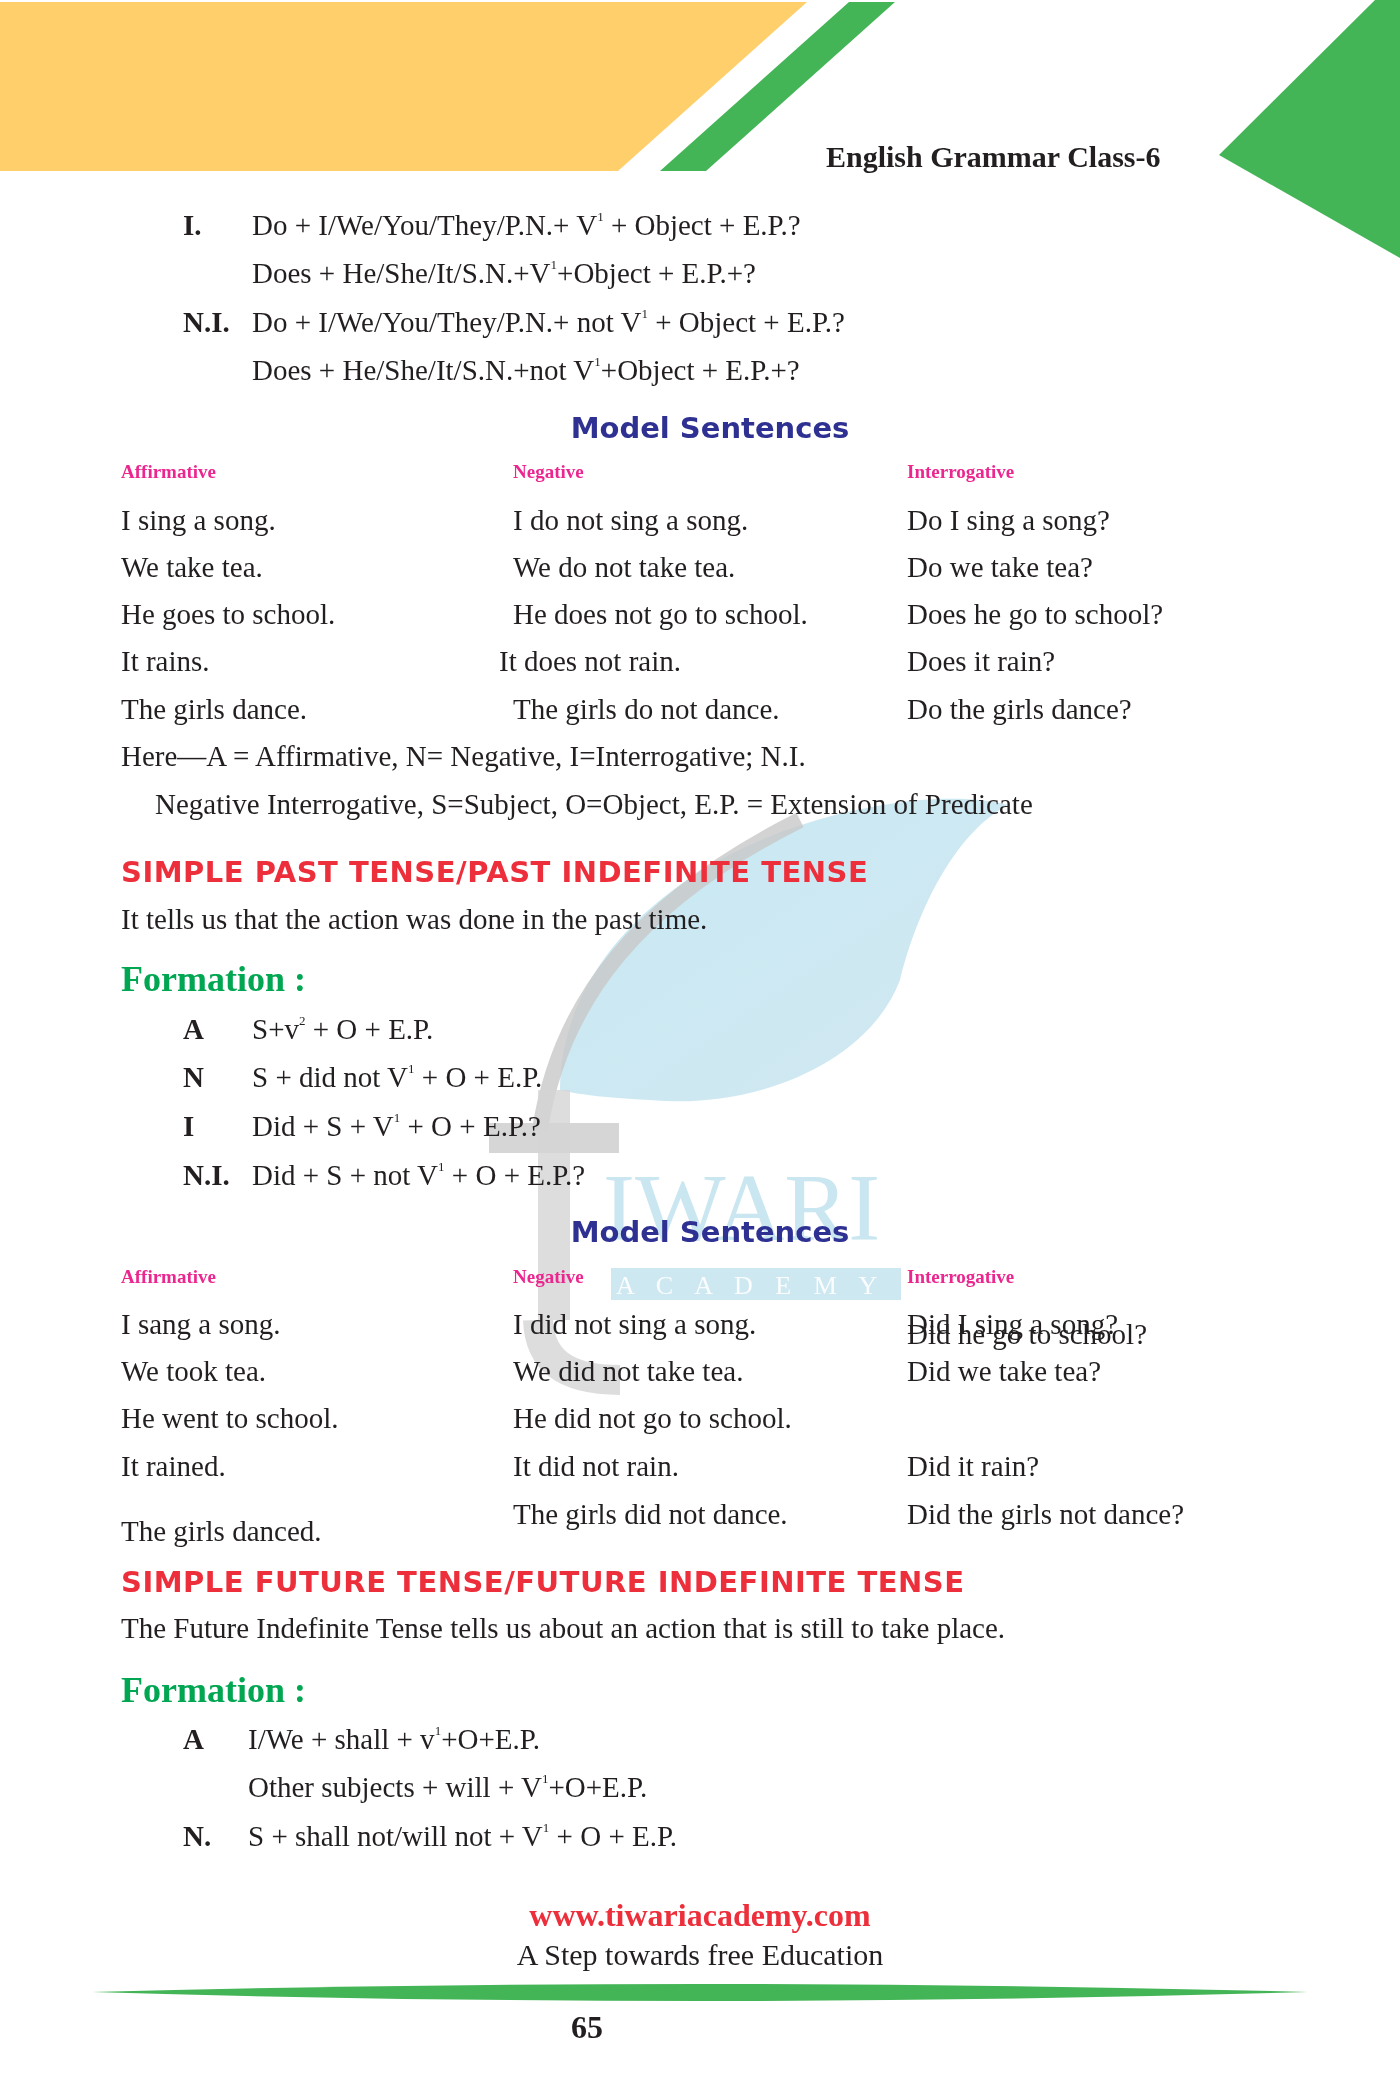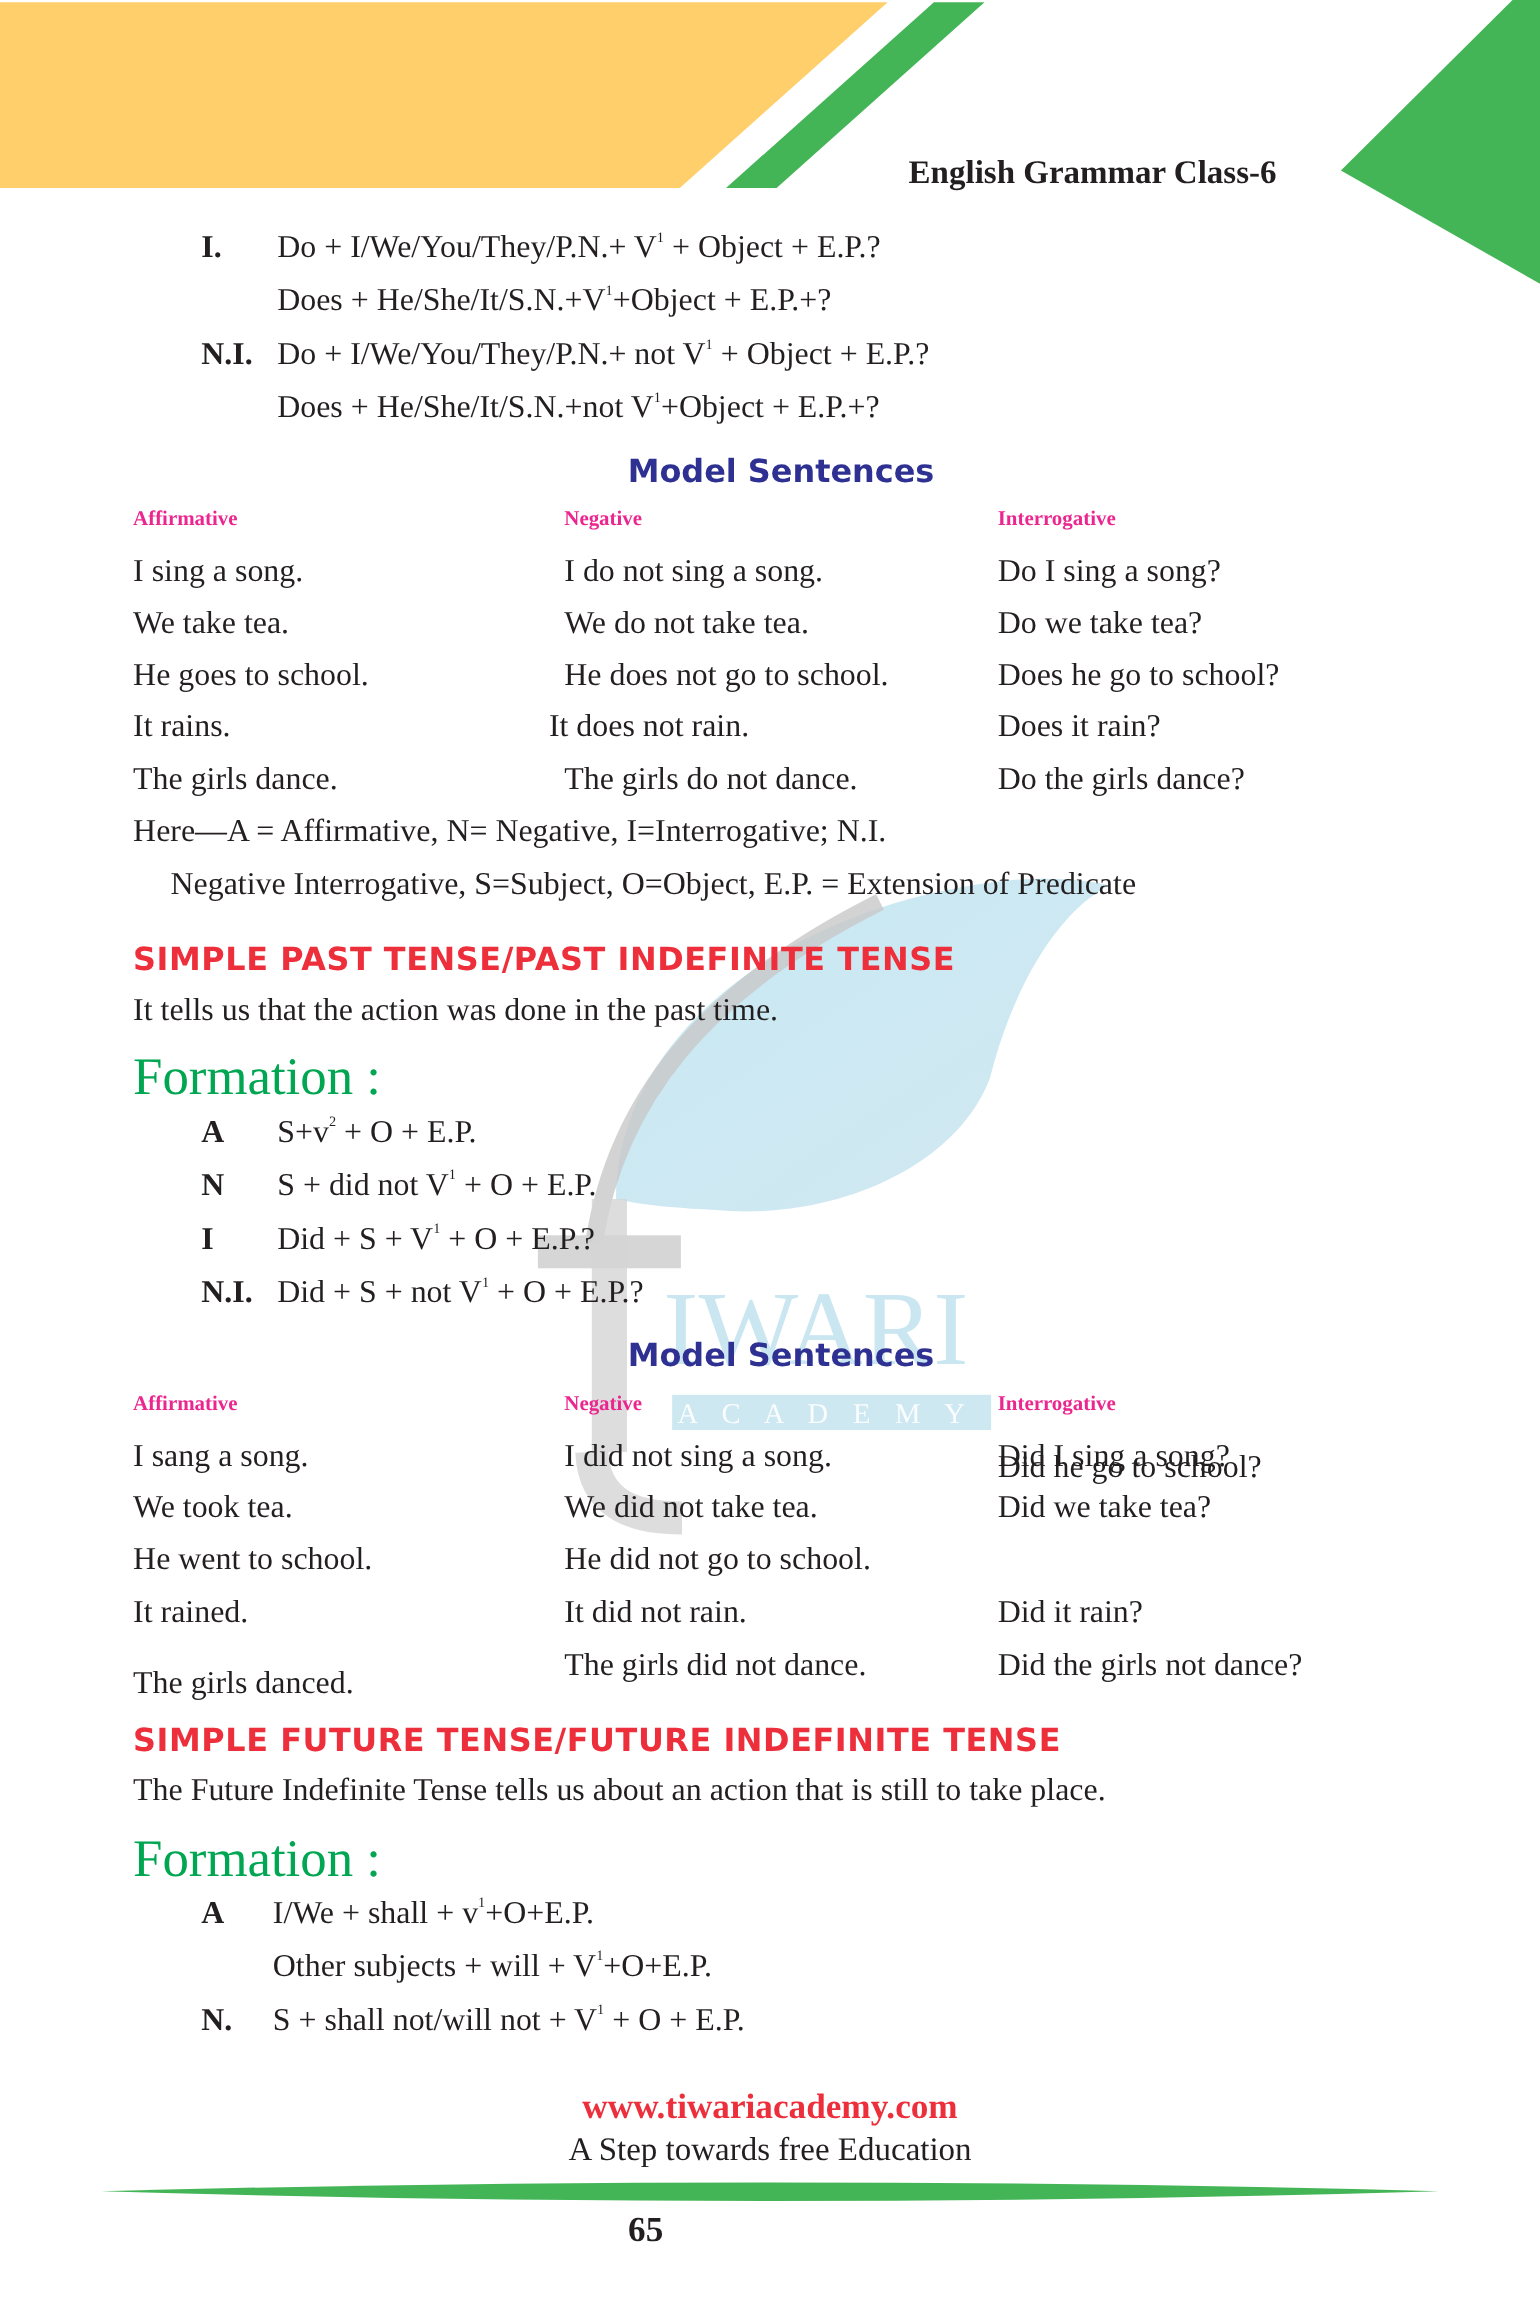--- a/index.html
+++ b/index.html
@@ -18,21 +18,21 @@
     color: #2e3192; transform: translateY(-50%); letter-spacing: 0px;
   }
   .col-head { position: absolute; font-weight: bold; font-size: 19px; color: #ec268f; transform: translateY(-50%); white-space: nowrap; }
   .cell { position: absolute; font-size: 29px; color: #231f20; transform: translateY(-50%); white-space: nowrap; }
   .sec-head {
     position: absolute; left: 121px; white-space: nowrap;
     font-family: "DejaVu Sans", sans-serif; font-weight: bold; font-size: 29px;
     color: #ed2f3c; transform: translateY(-50%); letter-spacing: 0.5px;
   }
   .formation {
-    position: absolute; left: 121px; font-weight: normal; font-size: 48px;
+    position: absolute; left: 121px; font-weight: bold; font-size: 36px;
     color: #00a651; transform: translateY(-50%); white-space: nowrap;
   }
   .header-title {
     position: absolute; left: 826px; top: 157px; transform: translateY(-50%);
     font-size: 30px; font-weight: bold; color: #231f20; white-space: nowrap;
   }
   .footer-site { position: absolute; left: 0; width: 1400px; text-align: center; top: 1915px; transform: translateY(-50%); font-weight: bold; font-size: 32px; color: #ed2f3c; }
   .footer-tag { position: absolute; left: 0; width: 1400px; text-align: center; top: 1955px; transform: translateY(-50%); font-size: 30px; color: #231f20; }
   .footer-page { position: absolute; left: 0; width: 1174px; text-align: center; top: 2027px; transform: translateY(-50%); font-weight: bold; font-size: 32px; color: #231f20; }
   .wm-leaf { position: absolute; left: 0; top: 0; pointer-events: none; }

